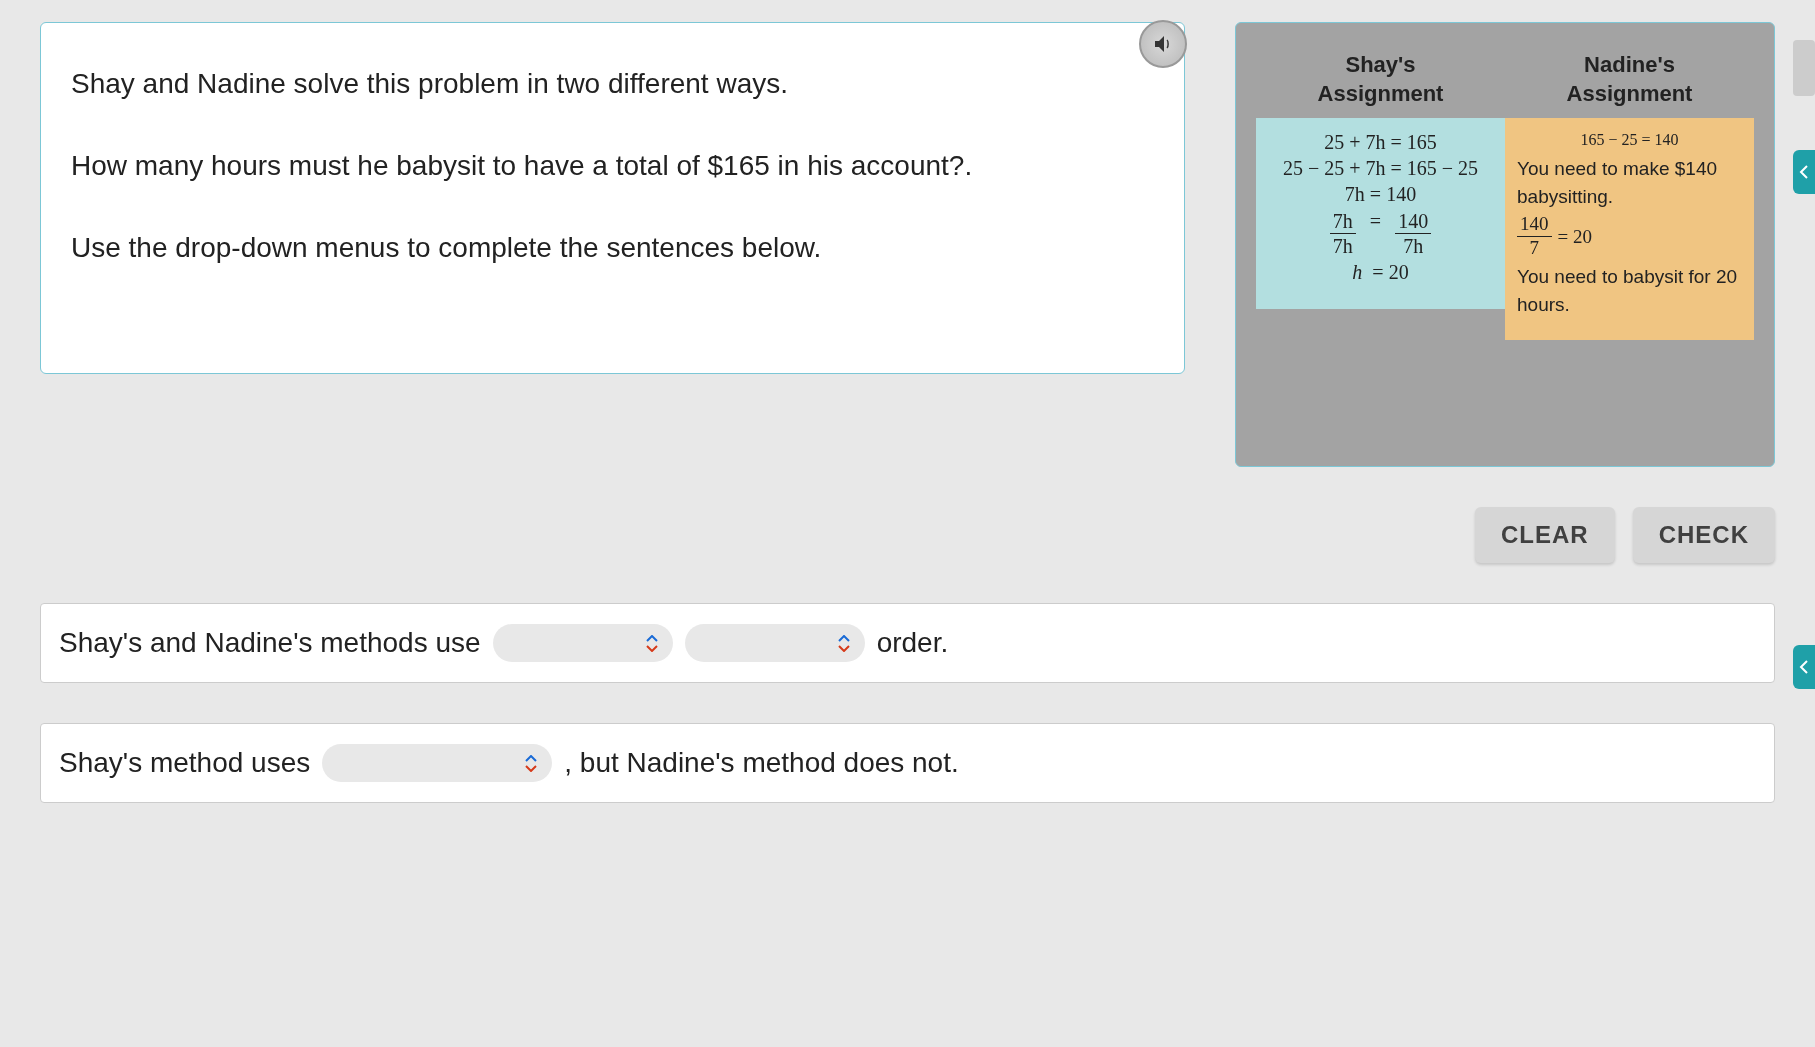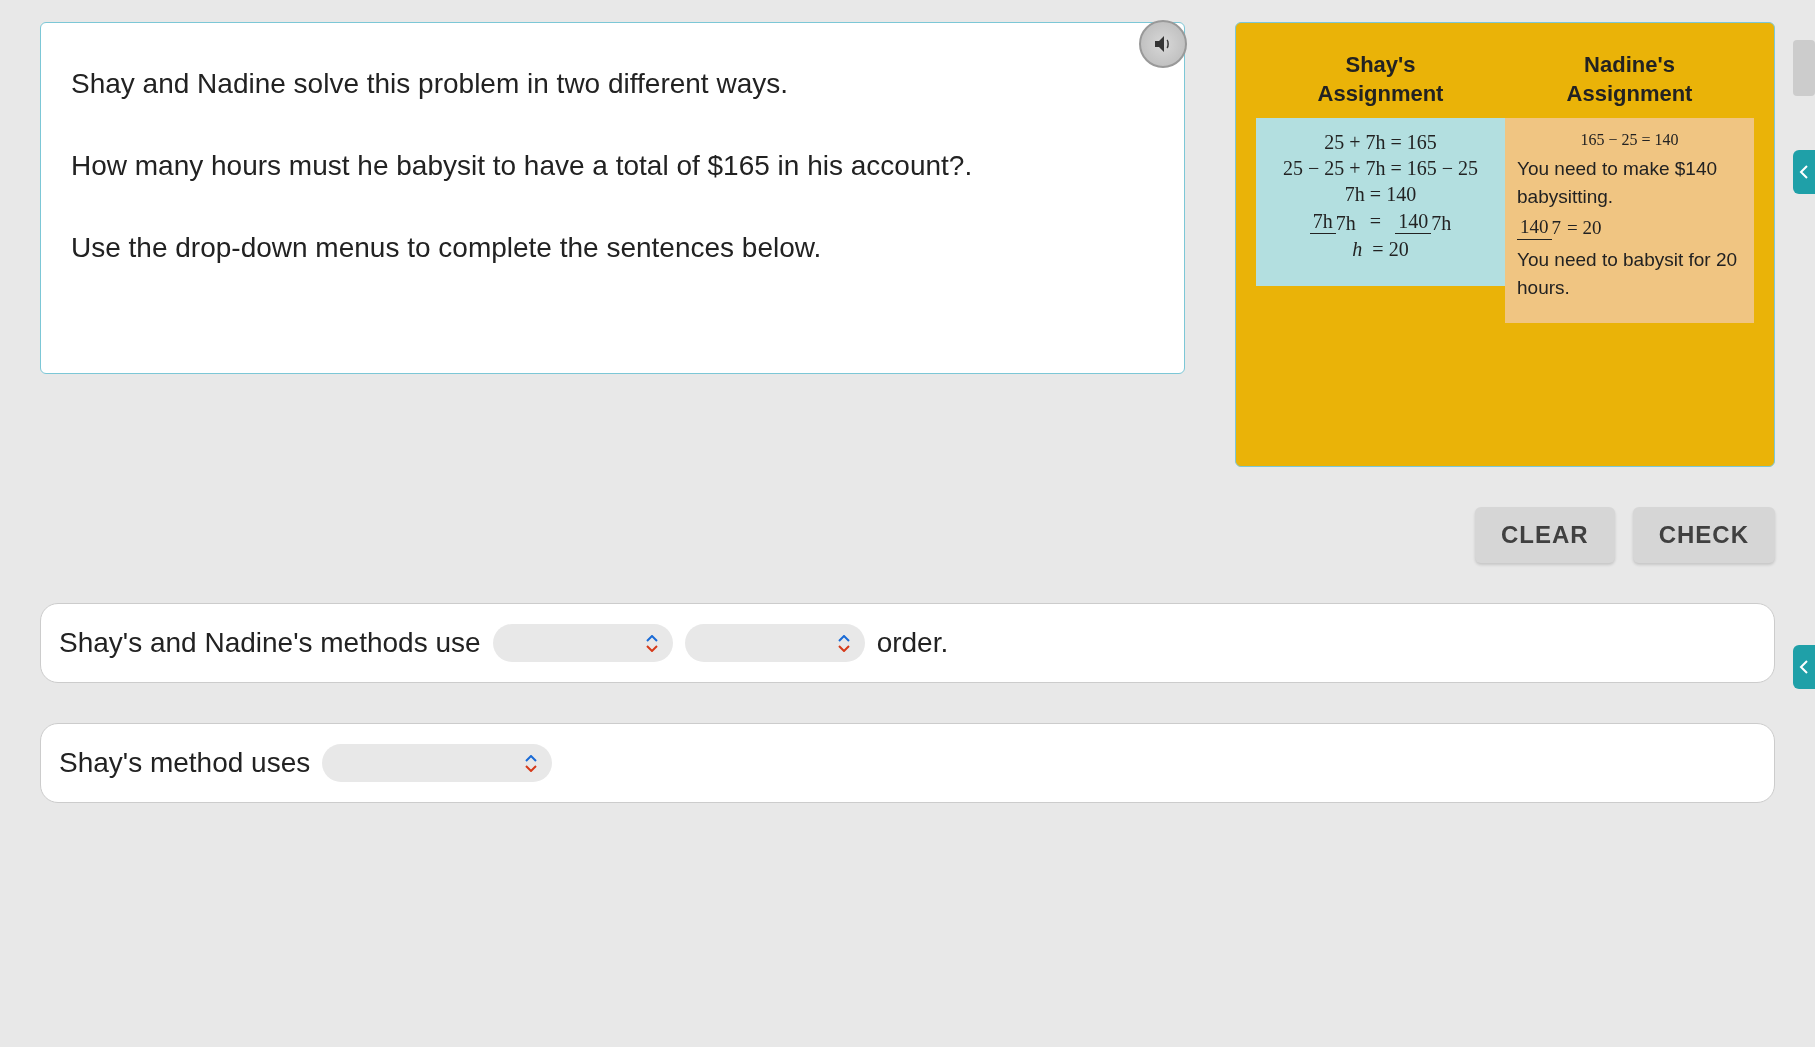--- a/index.html
+++ b/index.html
@@ -53,21 +53,21 @@
       line-height: 1.5;
     }
     .problem-text p {
       margin-bottom: 0;
     }
     .spacer {
       height: 40px;
     }
     .solutions-card {
       width: 540px;
-      background: #eab308;
+      background: #a3a3a3;
       border: 1px solid #7cc7d6;
       border-radius: 6px;
       padding: 20px;
       height: 445px;
     }
     .solutions-grid {
       display: flex;
       gap: 0;
     }
     .solution-col {
@@ -111,21 +111,21 @@
       font-style: normal;
     }
     .frac-row {
       display: flex;
       justify-content: center;
       gap: 14px;
       margin: 4px 0;
     }
     .frac {
       display: inline-flex;
-      flex-direction: row;
+      flex-direction: column;
       align-items: center;
       line-height: 1.1;
     }
     .frac .top {
       border-bottom: 1px solid #222;
       padding: 0 3px 1px 3px;
     }
     .frac .bot {
       padding-top: 1px;
     }
@@ -151,21 +151,21 @@
       border: none;
       border-radius: 6px;
       padding: 14px 26px;
       cursor: pointer;
       box-shadow: 0 2px 3px rgba(0,0,0,0.15);
     }
     .answer-card {
       margin: 40px 40px 0 40px;
       background: #ffffff;
       border: 1px solid #ccc;
-      border-radius: 18px;
+      border-radius: 4px;
       padding: 20px 18px;
       display: flex;
       align-items: center;
       flex-wrap: wrap;
       gap: 12px;
       font-size: 28px;
       color: #222;
     }
     .dropdown {
       display: inline-flex;
@@ -322,20 +322,21 @@
   <span class="dropdown wide">
     <span class="chev">
       <svg viewBox="0 0 14 8">
           <path d="M2 6 L7 1 L12 6" stroke="#1a6bd6" stroke-width="2" fill="none"></path>
         </svg>
       <svg viewBox="0 0 14 8">
           <path d="M2 2 L7 7 L12 2" stroke="#d63a1a" stroke-width="2" fill="none"></path>
         </svg>
     </span>
   </span>
+  <span>, but Nadine's method does not.</span>
 </div>
 
 <div class="right-tab right-tab-1">
   <svg viewBox="0 0 10 14">
       <path d="M8 1 L2 7 L8 13" stroke="#fff" stroke-width="2" fill="none"></path>
     </svg>
 </div>
 <div class="right-tab right-tab-2">
   <svg viewBox="0 0 10 14">
       <path d="M8 1 L2 7 L8 13" stroke="#fff" stroke-width="2" fill="none"></path>

